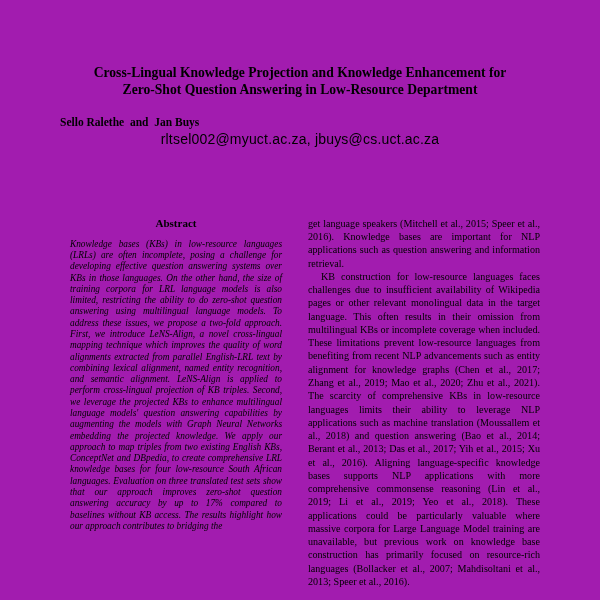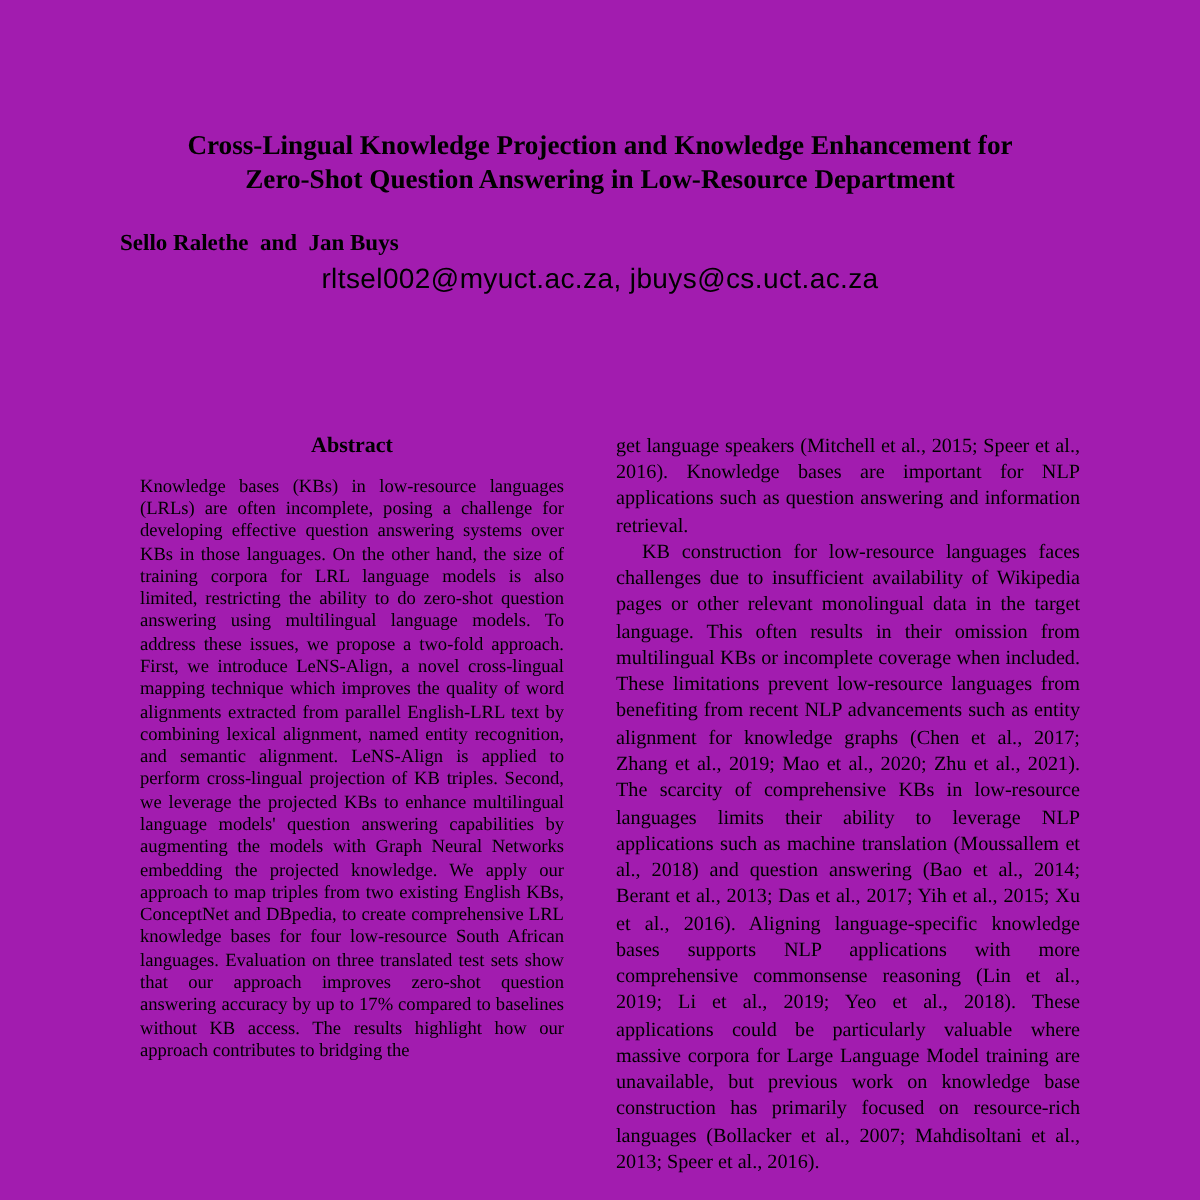--- a/index.html
+++ b/index.html
@@ -50,20 +50,21 @@
   .abstract-heading {
     text-align: center;
     font-weight: bold;
     font-size: 11px;
     margin-bottom: 10px;
   }
   .abstract-text {
     font-size: 9.3px;
     line-height: 1.215;
     text-align: justify;
+    font-style: italic;
   }
   .body-par {
     font-size: 10.1px;
     line-height: 1.315;
     text-align: justify;
   }
   .body-par.indented { text-indent: 13px; }
 </style>
 </head>
 <body>

